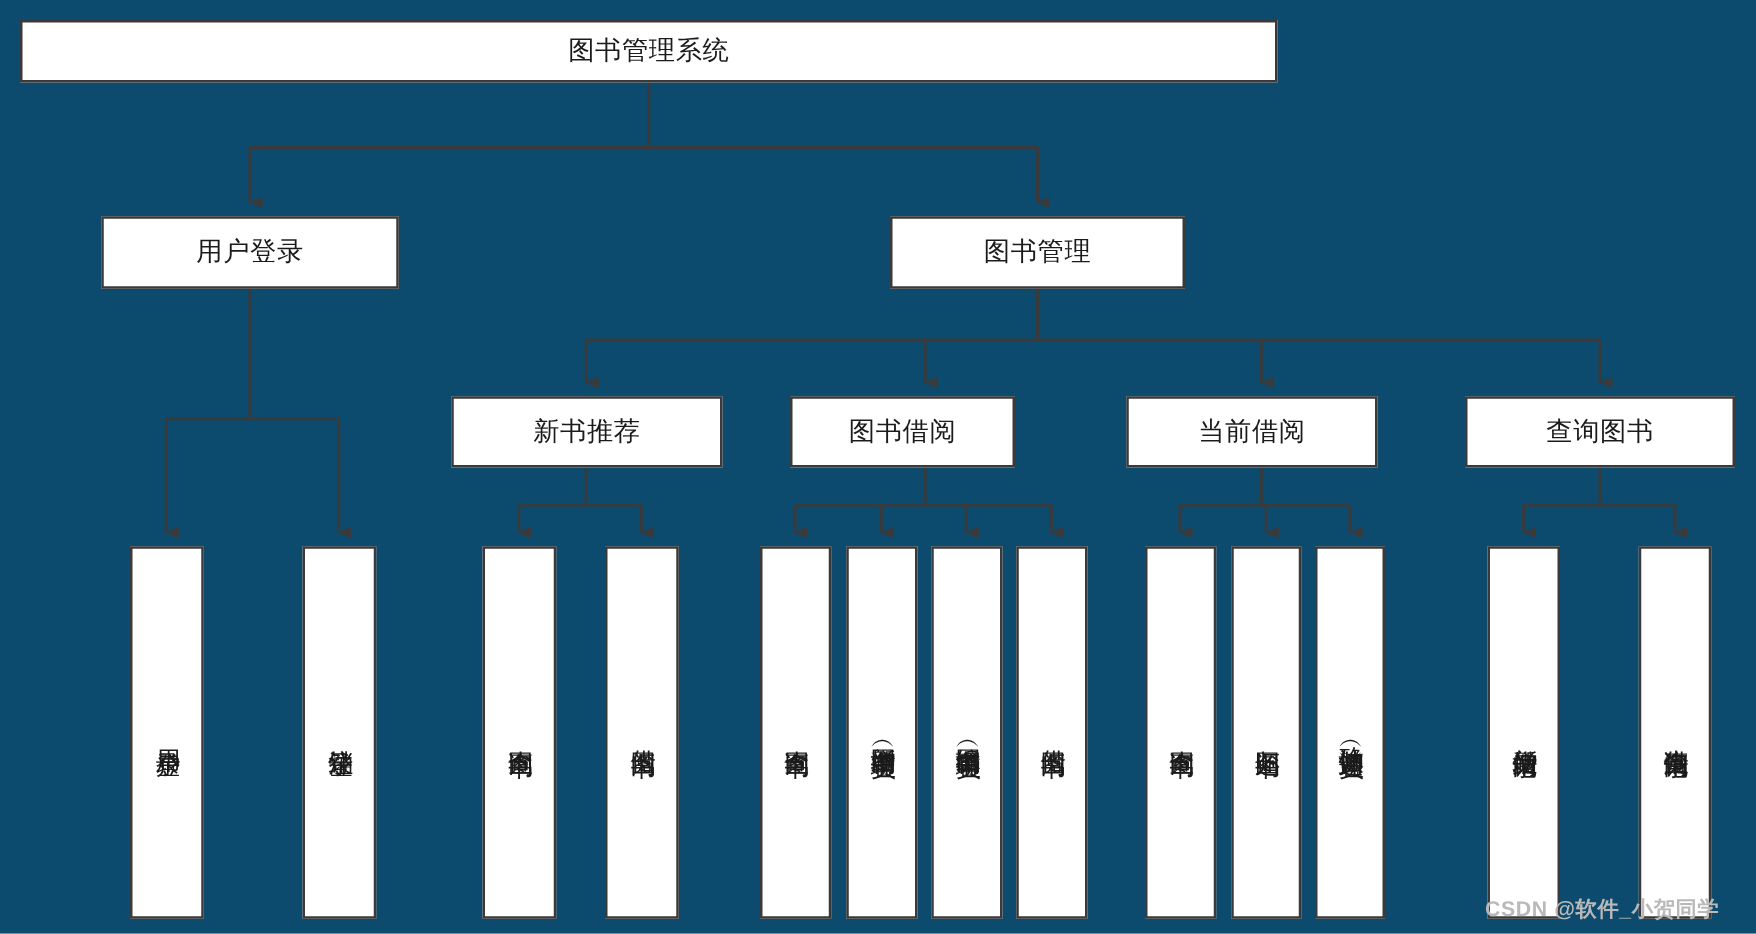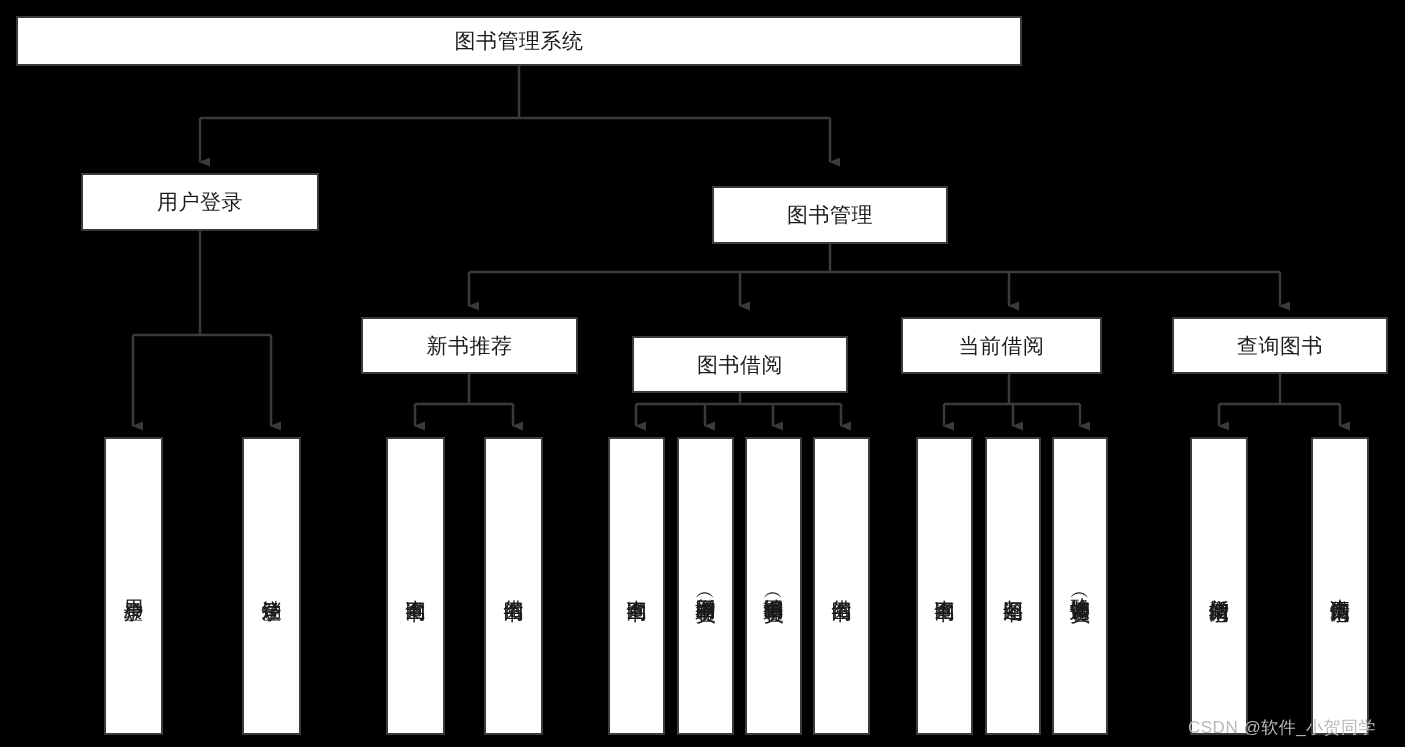--- a/index.html
+++ b/index.html
@@ -7,21 +7,21 @@
     padding: 0;
     background: #ffffff;
   }
   body {
     font-family: "Liberation Sans", "DejaVu Sans", sans-serif;
   }
   #canvas {
     position: relative;
     width: 1405px;
     height: 747px;
-    background: #000000;
+    background: #0c4a6e;
     overflow: hidden;
   }
   #wires {
     position: absolute;
     left: 0;
     top: 0;
     width: 1405px;
     height: 747px;
   }
   .node {
@@ -119,29 +119,29 @@
   </svg>
 
   <div class="node horiz" id="title-node" style="left: 16px; top: 16px; width: 1006px; height: 50px;">
     <span>图书管理系统</span>
   </div>
 
   <div id="level2-layer">
       <div class="node horiz" style="left: 81px; top: 173px; width: 238px; height: 58px;">
         <span>用户登录</span>
       </div>
-      <div class="node horiz" style="left: 712px; top: 186px; width: 236px; height: 58px;">
+      <div class="node horiz" style="left: 712px; top: 173px; width: 236px; height: 58px;">
         <span>图书管理</span>
       </div>
     </div>
   <div id="level3-layer">
       <div class="node horiz" style="left: 361px; top: 317px; width: 217px; height: 57px;">
         <span>新书推荐</span>
       </div>
-      <div class="node horiz" style="left: 632px; top: 317px; width: 216px; height: 57px; margin-top: 19px;">
+      <div class="node horiz" style="left: 632px; top: 317px; width: 180px; height: 57px;">
         <span>图书借阅</span>
       </div>
       <div class="node horiz" style="left: 901px; top: 317px; width: 201px; height: 57px;">
         <span>当前借阅</span>
       </div>
       <div class="node horiz" style="left: 1172px; top: 317px; width: 216px; height: 57px;">
         <span>查询图书</span>
       </div>
     </div>
   <div id="leaf-layer">
@@ -179,15 +179,15 @@
         <span class="vtext">确认归还（管理员）</span>
       </div>
       <div class="node vert" style="left: 1190px; top: 437px; width: 58px; height: 298px;">
         <span class="vtext">新增借阅记录</span>
       </div>
       <div class="node vert" style="left: 1311px; top: 437px; width: 58px; height: 298px;">
         <span class="vtext">查询借阅记录</span>
       </div>
     </div>
 
-  <div class="watermark" style="left: 1188px; top: 716px;">CSDN @软件_小贺同学</div>
+  <div class="watermark" style="left: 1188px; top: 716px; font-weight: bold;">CSDN @软件_小贺同学</div>
 
 </div>
 
 </body></html>

